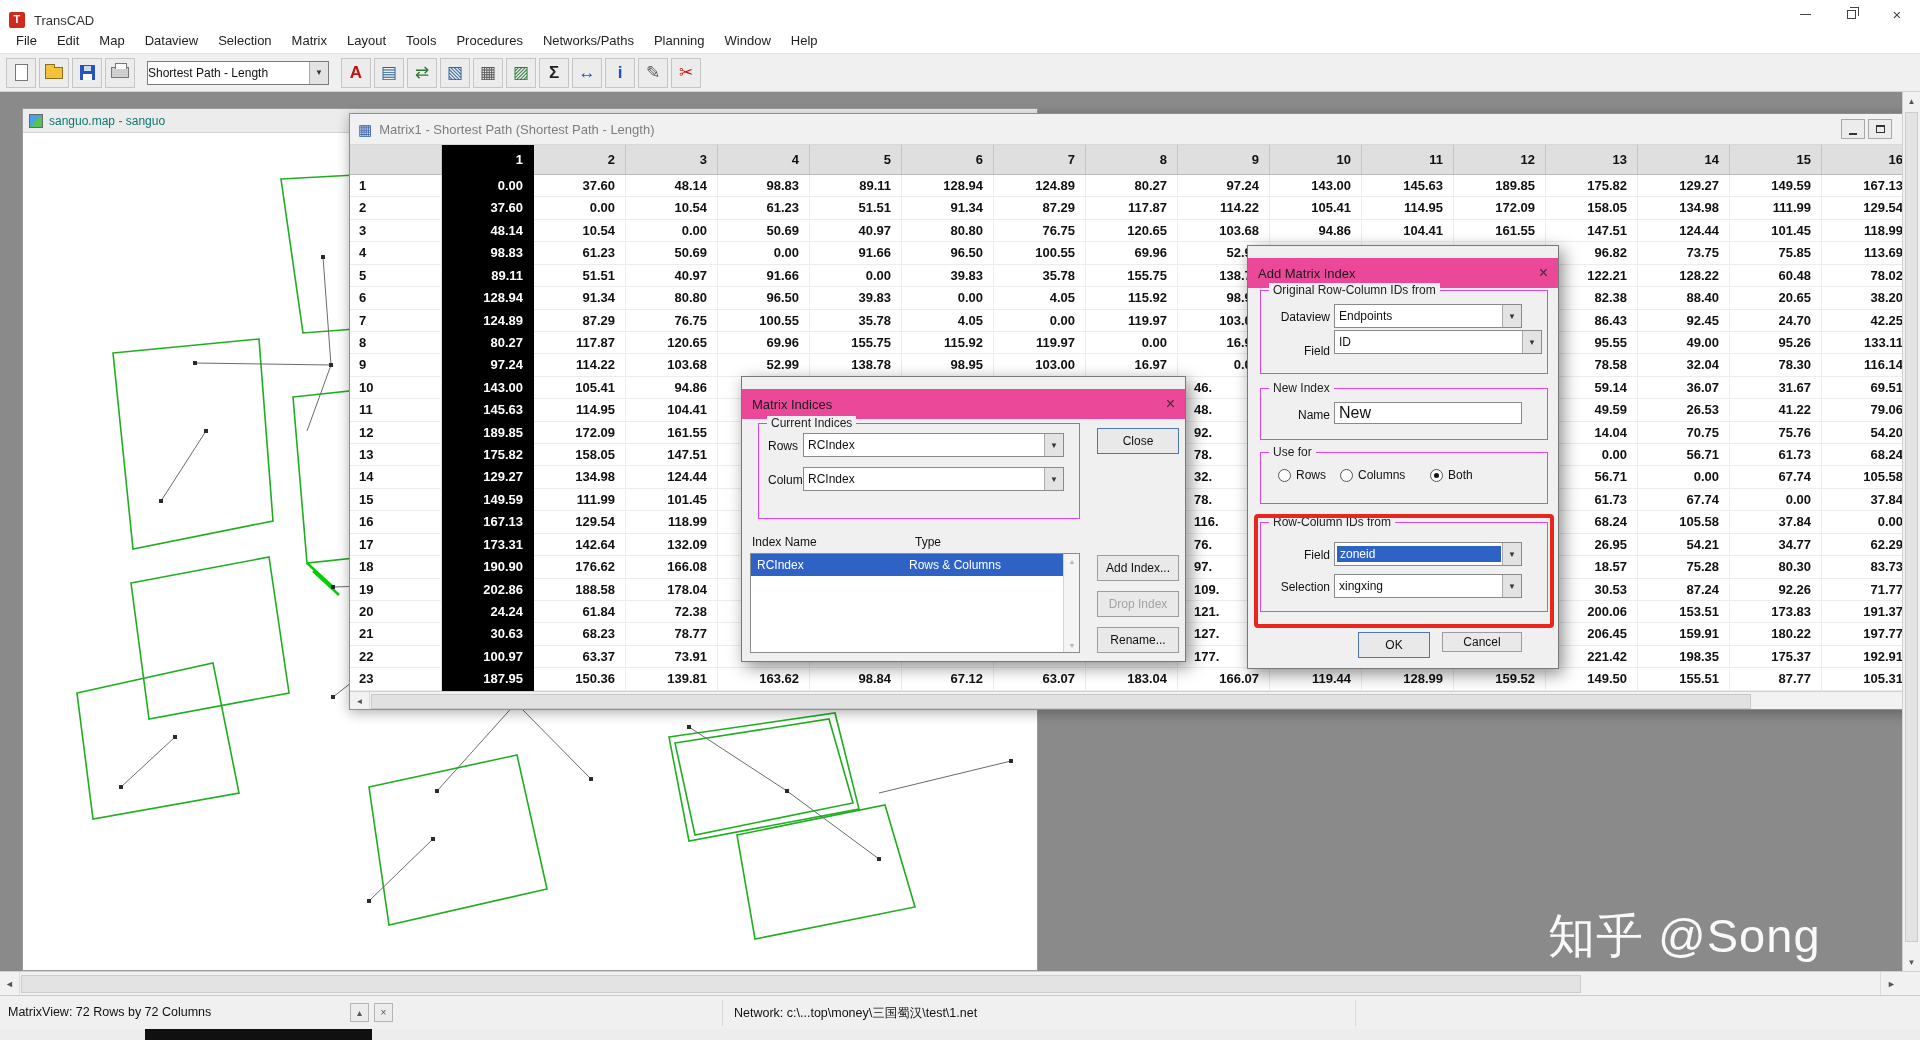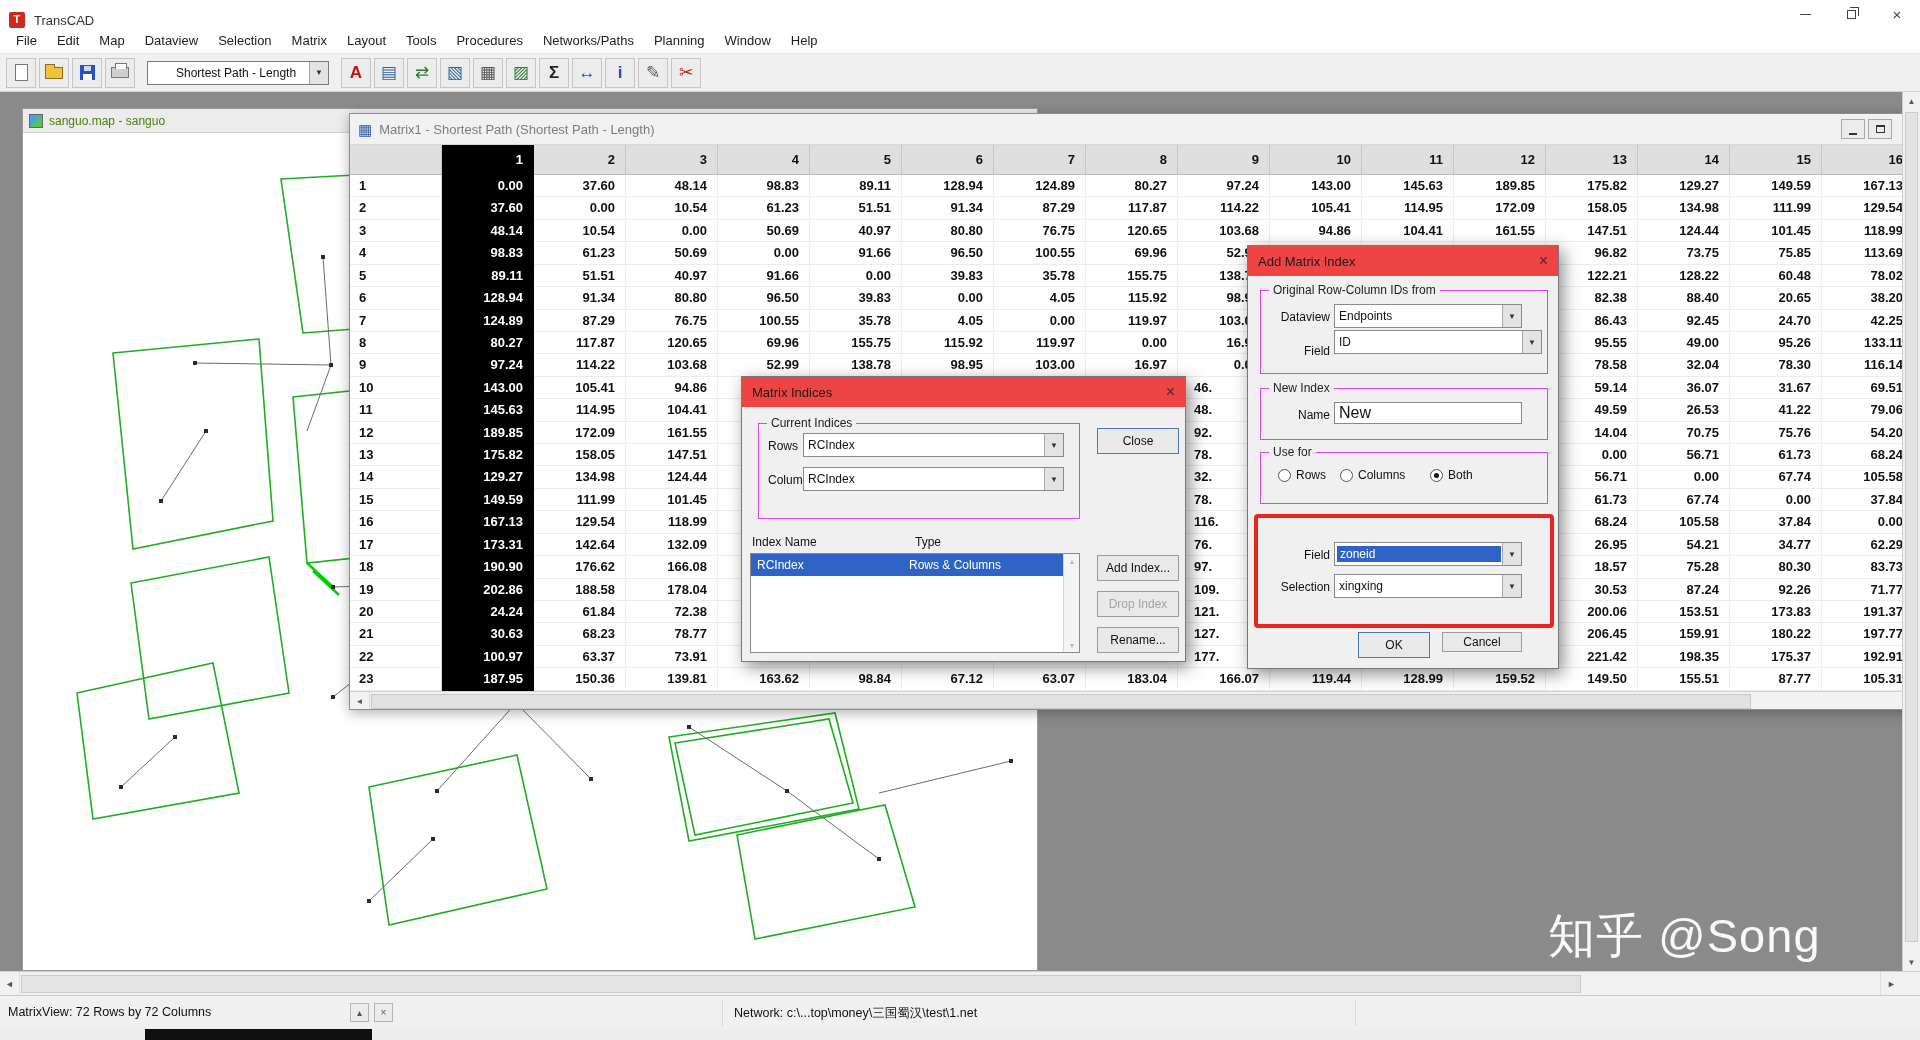--- a/index.html
+++ b/index.html
@@ -24,31 +24,31 @@
 .tbtn{width:30px;height:30px;border:1px solid #c6c6c6;background:#ececec;display:flex;align-items:center;justify-content:center;font-size:17px;flex:0 0 auto;}
 .icon-page{width:13px;height:17px;background:#fff;border:1px solid #777;}
 .icon-folder{width:18px;height:12px;background:#f2c23a;border:1px solid #8a6d1f;position:relative;}
 .icon-folder::before{content:"";position:absolute;left:-1px;top:-4px;width:8px;height:3px;background:#f2c23a;border:1px solid #8a6d1f;border-bottom:none;}
 .icon-floppy{width:15px;height:15px;background:#2753c0;position:relative;}
 .icon-floppy::before{content:"";position:absolute;left:3px;bottom:0;width:9px;height:6px;background:#fff;}
 .icon-floppy::after{content:"";position:absolute;left:4px;top:1px;width:7px;height:5px;background:#cfd8ef;}
 .icon-printer{width:18px;height:11px;background:#cfcfcf;border:1px solid #777;position:relative;}
 .icon-printer::before{content:"";position:absolute;left:3px;top:-5px;width:10px;height:5px;background:#fff;border:1px solid #777;border-bottom:none;}
 #tb-combo{width:182px;height:24px;background:#fff;border:1px solid #7b7b7b;display:flex;align-items:center;margin:0 9px;flex:0 0 auto;}
-#tb-combo .txt{flex:1;font-size:12px;padding-left:0;white-space:nowrap;overflow:hidden;margin-left:28px;}
+#tb-combo .txt{flex:1;font-size:12px;padding-left:0;white-space:nowrap;overflow:hidden;}
 .combo-btn{width:19px;height:100%;background:#e3e3e3;border-left:1px solid #a9a9a9;display:flex;align-items:center;justify-content:center;font-size:8px;color:#333;flex:0 0 auto;}
 
 
 #workspace{position:absolute;left:0;top:92px;width:1920px;height:879px;background:#8a8a8a;z-index:1;}
 
 
 #map-window{position:absolute;left:22px;top:108px;width:1016px;height:863px;background:#fff;border:1px solid #9b9b9b;z-index:2;overflow:hidden;}
 #map-titlebar{height:24px;background:#ececec;border-bottom:1px solid #d2d2d2;display:flex;align-items:center;padding-left:6px;gap:6px;}
 #map-icon{width:14px;height:14px;background:linear-gradient(135deg,#4aa3e0 50%,#58c25a 50%);border:1px solid #666;}
-#map-title{font-size:12px;color:#4d7c0f;}
+#map-title{font-size:12px;color:#0f766e;}
 #map-svg{position:absolute;left:0;top:24px;}
 
 
 #matrix-window{position:absolute;left:349px;top:113px;width:1571px;height:597px;background:#fff;border:1px solid #8f8f8f;border-right:none;box-shadow:0 3px 12px rgba(0,0,0,.3);z-index:3;overflow:hidden;}
 #matrix-titlebar{height:31px;background:#f1f1f1;display:flex;align-items:center;padding-left:8px;gap:7px;border-bottom:1px solid #d8d8d8;}
 #matrix-icon{font-size:15px;color:#2a56a8;line-height:15px;}
 #matrix-title{font-size:13px;color:#7d7d7d;}
 .mx-controls{position:absolute;right:28px;top:5px;display:flex;gap:3px;}
 .mx-winbtn{width:24px;height:20px;border:1px solid #a8a8a8;background:#ececec;display:flex;align-items:center;justify-content:center;}
 .g-min{width:8px;height:2px;background:#333;margin-top:9px;}
@@ -62,21 +62,21 @@
 .mx-rowhdr{width:92px;font-size:13px;font-weight:bold;padding-left:9px;line-height:22.43px;background:#fff;border-right:1px solid #dcdcdc;border-bottom:1px solid #ececec;flex:0 0 auto;}
 .mx-cell{width:92px;font-size:13px;font-weight:bold;text-align:right;padding-right:10px;line-height:22.43px;border-right:1px solid #ececec;border-bottom:1px solid #ececec;background:#fff;flex:0 0 auto;white-space:nowrap;overflow:hidden;}
 .mx-cell.sel{background:#000;color:#fff;border-color:#000;}
 .mx-cell.partial{text-align:left;padding-left:16px;}
 #mx-hscroll{position:absolute;left:0;top:577px;width:1570px;height:19px;background:#f2f2f2;border-top:1px solid #d0d0d0;display:flex;align-items:center;}
 .sb-arrow{width:20px;height:100%;background:#f2f2f2;border-right:1px solid #d8d8d8;display:flex;align-items:center;justify-content:center;font-size:8px;color:#555;flex:0 0 auto;}
 #mx-hthumb{height:15px;width:1380px;margin-left:1px;background:#e1e1e1;border:1px solid #c8c8c8;}
 
 
 .dialog{position:absolute;background:#f0f0f0;border:1px solid #787878;box-shadow:4px 5px 16px rgba(0,0,0,.45);}
-.dlg-titlebar{height:30px;background:#ef4444;display:flex;align-items:center;padding:0 10px;font-size:13px;color:#1a1a1a;}
+.dlg-titlebar{height:30px;background:#ec4899;display:flex;align-items:center;padding:0 10px;font-size:13px;color:#1a1a1a;margin-top:12px;}
 .dlg-close{margin-left:auto;font-size:16px;color:#333;line-height:16px;}
 .groupbox{position:absolute;border:1px solid #d946ef;}
 .glabel{position:absolute;left:8px;top:-8px;background:#f0f0f0;padding:0 4px;font-size:12px;color:#222;white-space:nowrap;}
 .field-label{position:absolute;font-size:12px;color:#111;white-space:nowrap;}
 .field-label.ralign{text-align:right;}
 .combo{position:absolute;height:24px;background:#fff;border:1px solid #8a8a8a;display:flex;align-items:center;}
 .combo .ctext{flex:1;font-size:12px;padding-left:4px;white-space:nowrap;overflow:hidden;}
 .combo .ctext.hl{background:#2e63c5;color:#fff;margin:2px 1px 2px 2px;padding:1px 3px;}
 .btn{position:absolute;background:#e9e9e9;border:1px solid #9c9c9c;font-size:12px;display:flex;align-items:center;justify-content:center;color:#111;}
 .btn.default{border-color:#4d77ad;}
@@ -821,20 +821,23 @@
       <div class="radio" style="left: 92px; top: 222px;">
         <div class="rdot"></div>
         <div class="">Columns</div>
       </div>
       <div class="radio checked" style="left: 182px; top: 222px;">
         <div class="rdot"></div>
         <div class="">Both</div>
       </div>
     </div>
 
+  <div class="groupbox" style="left:12px;top:276px;width:288px;height:90px;">
+    <span class="glabel">Row-Column IDs from</span>
+  </div>
   <span class="field-label ralign" style="left:14px;top:302px;width:68px;">Field</span>
   <div class="combo" style="left:86px;top:296px;width:188px;">
     <span class="ctext hl">zoneid</span>
     <span class="combo-btn">▼</span>
   </div>
   <span class="field-label ralign" style="left:14px;top:334px;width:68px;">Selection</span>
   <div class="combo" style="left:86px;top:328px;width:188px;">
     <span class="ctext">xingxing</span>
     <span class="combo-btn">▼</span>
   </div>

